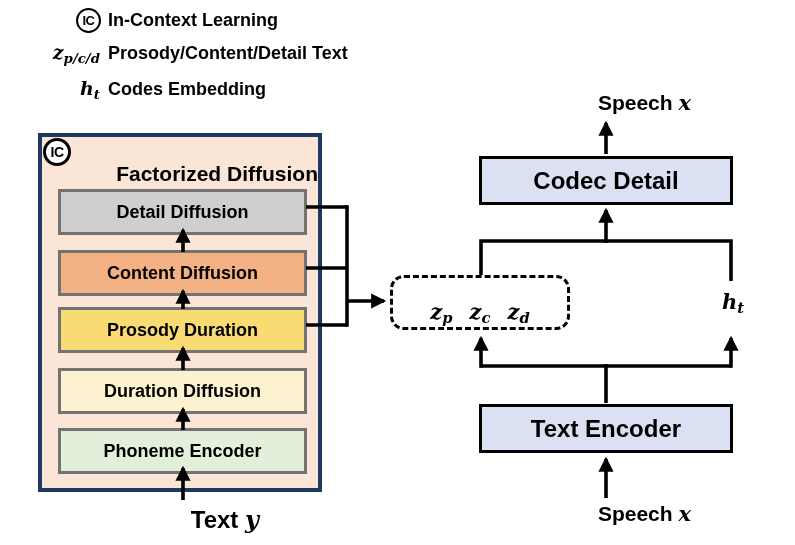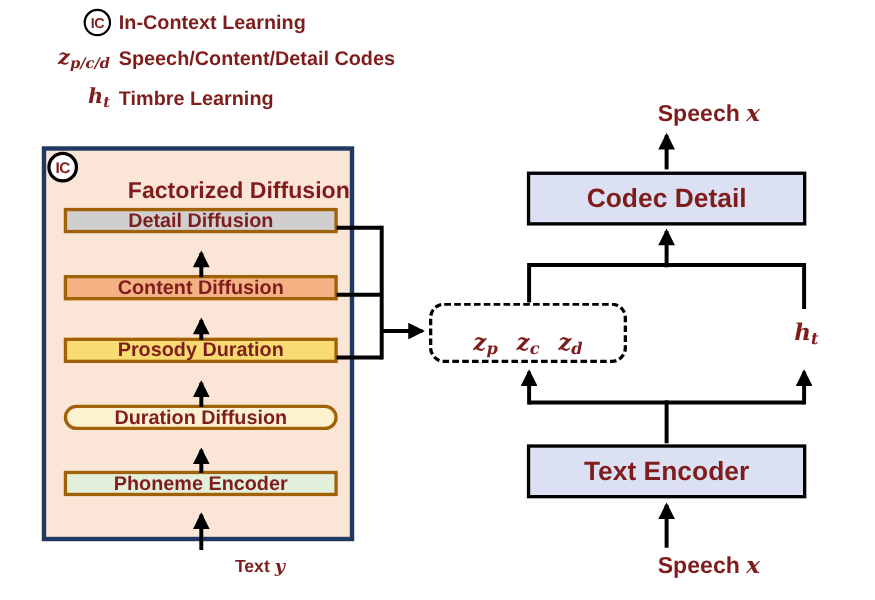--- a/index.html
+++ b/index.html
@@ -1,37 +1,37 @@
 <!DOCTYPE html>
 <html><head>
 <meta charset="utf-8">
 <style>
   html,body{margin:0;padding:0;background:#fff;}
   .canvas{position:relative;width:795px;height:545px;background:#ffffff;overflow:hidden;
-          font-family:"Liberation Sans",sans-serif;color:#7f1d1d;}
+          font-family:"Liberation Sans",sans-serif;color:#000000;}
   .abs{position:absolute;}
   .math{font-family:"DejaVu Serif",serif;font-style:italic;font-weight:bold;}
   .sub{font-family:"DejaVu Serif",serif;font-style:italic;font-weight:bold;
        font-size:0.70em;vertical-align:-0.28em;}
 
   
   .ic-circle{width:25px;height:25px;border:2.5px solid #000;border-radius:50%;
              background:#fff;display:flex;align-items:center;justify-content:center;
              font-size:13px;font-weight:bold;box-sizing:border-box;letter-spacing:-0.5px;}
   .legend-label{font-size:18px;font-weight:bold;white-space:nowrap;}
   .legend-sym{width:72px;text-align:right;font-size:19px;white-space:nowrap;}
 
   
   .panel{left:38px;top:133px;width:284px;height:359px;border:4px solid #1f3864;
          box-sizing:border-box;z-index:1;}
   .ic-badge{left:1px;top:1px;width:28px;height:28px;border:3px solid #000;border-radius:50%;
             background:#fff;display:flex;align-items:center;justify-content:center;
             font-size:14px;font-weight:bold;box-sizing:border-box;letter-spacing:-0.5px;z-index:3;}
   .panel-title{left:0;top:25px;width:100%;text-align:right;font-size:21px;font-weight:bold;}
-  .block{left:16px;width:249px;height:23px;border:3px solid #a16207;box-sizing:border-box;
+  .block{left:16px;width:249px;height:46px;border:3px solid #737373;box-sizing:border-box;
          display:flex;align-items:center;justify-content:center;
          font-size:18px;font-weight:bold;white-space:nowrap;z-index:2;}
 
   
   .codecbox{width:254px;height:49px;border:3px solid #000;box-sizing:border-box;
             display:flex;align-items:center;justify-content:center;
             font-size:24px;font-weight:bold;z-index:2;}
   .codesbox{left:390px;top:275px;width:180px;height:55px;border:3.5px dashed #000;
             border-radius:14px;background:#fff;box-sizing:border-box;
             display:flex;align-items:center;justify-content:center;gap:17px;z-index:2;}
@@ -41,37 +41,37 @@
 </style>
 </head>
 <body>
 
 <div class="canvas">
 
   <div class="abs ic-circle" style="left:76px;top:8px;">IC</div>
   <div class="abs legend-label" style="left:108px;top:10px;">In-Context Learning</div>
 
   <div class="abs legend-sym" style="left:28px;top:41px;"><span class="math">z</span><span class="sub">p/c/d</span></div>
-  <div class="abs legend-label" style="left:108px;top:43px;">Speech/Content/Detail Codes</div>
+  <div class="abs legend-label" style="left:108px;top:43px;">Prosody/Content/Detail Text</div>
 
   <div class="abs legend-sym" style="left:28px;top:77px;"><span class="math">h</span><span class="sub">t</span></div>
-  <div class="abs legend-label" style="left:108px;top:79px;">Timbre Learning</div>
+  <div class="abs legend-label" style="left:108px;top:79px;">Codes Embedding</div>
 
   <div class="abs panel" style="background-color: rgb(251, 229, 214);">
     <div class="abs ic-badge">IC</div>
     <div class="abs panel-title">Factorized Diffusion</div>
 
     <div class="abs block" style="top: 52px; background-color: rgb(208, 206, 206);">Detail Diffusion</div>
     <div class="abs block" style="top: 113px; background-color: rgb(244, 177, 131);">Content Diffusion</div>
     <div class="abs block" style="top: 170px; background-color: rgb(248, 219, 114);">Prosody Duration</div>
-    <div class="abs block" style="top: 231px; background-color: rgb(253, 242, 207); border-radius: 12px;">Duration Diffusion</div>
+    <div class="abs block" style="top: 231px; background-color: rgb(253, 242, 207);">Duration Diffusion</div>
     <div class="abs block" style="top: 291px; background-color: rgb(226, 239, 218);">Phoneme Encoder</div>
   </div>
 
-  <div class="abs io-label" style="left:119px;top:505px;width:140px;font-size:16px;"><span>Text</span>&nbsp;<span class="math">y</span></div>
+  <div class="abs io-label" style="left:119px;top:505px;width:140px;font-size:24px;"><span>Text</span>&nbsp;<span class="math">y</span></div>
 
   <div class="abs codesbox">
     <span class="code-token"><span class="math">z</span><span class="sub">p</span></span>
     <span class="code-token"><span class="math">z</span><span class="sub">c</span></span>
     <span class="code-token"><span class="math">z</span><span class="sub">d</span></span>
   </div>
 
   <div class="abs" style="left:711px;top:289px;width:44px;text-align:center;font-size:21px;"><span class="math">h</span><span class="sub">t</span></div>
 
   <div class="abs codecbox" style="left: 479px; top: 156px; background-color: rgb(219, 225, 242);">Codec Detail</div>

